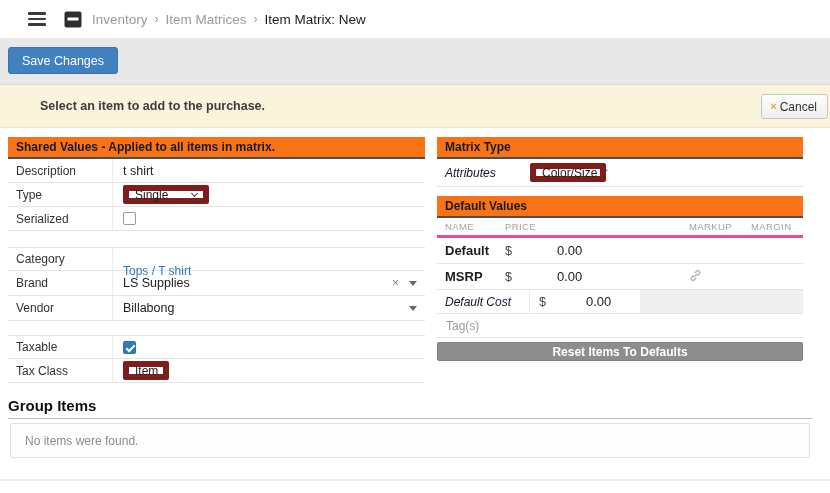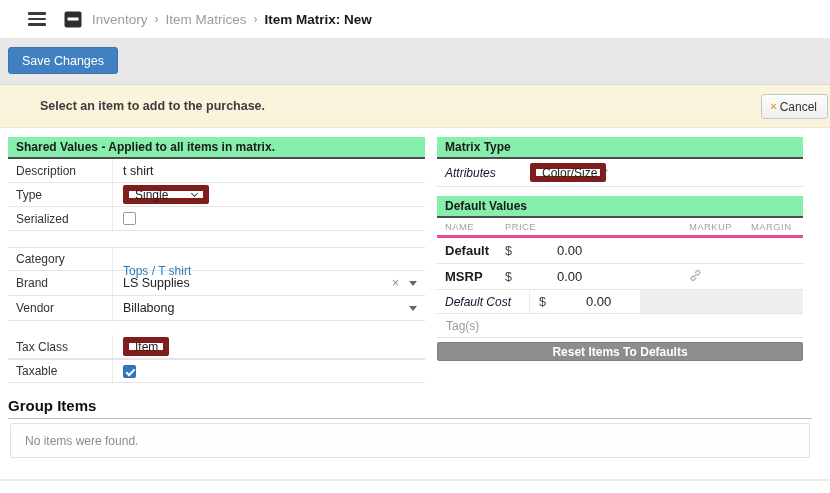--- a/index.html
+++ b/index.html
@@ -17,21 +17,21 @@
   .topbar {
     position: absolute; top: 0; left: 0; right: 0; height: 38px;
     background: #fff; display: flex; align-items: center;
   }
   .hamburger { margin-left: 28px; width: 18px; display: flex; flex-direction: column; gap: 3px; cursor: pointer; }
   .hamburger i { display: block; height: 2.6px; background: #3a3a3a; border-radius: 1px; }
   .inv-icon { margin-left: 18px; display: flex; align-items: center; }
   .breadcrumb { margin-left: 10px; font-size: 13.5px; display: flex; align-items: center; white-space: nowrap; }
   .crumb { color: #9b9b9b; }
   .crumb-sep { color: #9b9b9b; margin: 0 7px; font-size: 12px; }
-  .crumb-current { color: #1b1b1b; font-weight: bold; }
+  .crumb-current { color: #1b1b1b; font-weight: normal; }
 
   
   .toolbar {
     position: absolute; top: 38px; left: 0; right: 0; height: 47px;
     background: #e8e8e8; border-bottom: 1px solid #dadada;
   }
   .save-btn {
     position: absolute; left: 8px; top: 9px; height: 27px; padding: 8px 13px;
     background: #4181c1; border: 1px solid #3a74ae; border-radius: 3px;
     color: #fff; font-size: 12.5px; font-family: inherit;
@@ -54,21 +54,21 @@
     display: inline-flex; align-items: center; gap: 3px;
     font-size: 12px; color: #333; font-family: inherit; cursor: pointer;
   }
   .cancel-x { color: #e9a13b; font-weight: bold; font-size: 11px; line-height: 1; }
 
   
   .left-panel  { position: absolute; left: 8px;   top: 137px; width: 417px; }
   .right-panel { position: absolute; left: 437px; top: 137px; width: 366px; }
 
   .section-header {
-    height: 22px; background: #86efac; border-bottom: 2px solid #4d4d4d;
+    height: 22px; background: #f97316; border-bottom: 2px solid #4d4d4d;
     font-weight: bold; font-size: 12px; color: #1a1a1a;
     display: flex; align-items: center; padding-left: 8px;
   }
 
   .frow { display: flex; align-items: center; border-bottom: 1px solid #e4e4e4; height: 24px; }
   .frow.tall { height: 25px; }
   .frow.bt { border-top: 1px solid #e4e4e4; }
   .flabel {
     flex: 0 0 105px; align-self: stretch; display: flex; align-items: center;
     padding-left: 8px; border-right: 1px solid #ececec; font-size: 12px; color: #333;
@@ -238,34 +238,34 @@
     <div class="fvalue">
       <span>Billabong</span>
       <span class="combo-tools">
         <span class="caret-down"></span>
       </span>
     </div>
   </div>
 
   <div class="row-gap" style="height:14px"></div>
 
+  <div class="frow bt">
+    <div class="flabel">Taxable</div>
+    <div class="fvalue">
+      <span class="cb checked"></span>
+    </div>
+  </div>
+
   <div class="frow">
     <div class="flabel">Tax Class</div>
     <div class="fvalue">
       <span class="select" style="width:46px">
         <span>Item</span>
         <span class="chev"></span>
       </span>
-    </div>
-  </div>
-
-  <div class="frow bt">
-    <div class="flabel">Taxable</div>
-    <div class="fvalue">
-      <span class="cb checked"></span>
     </div>
   </div>
 </div>
 
 <div class="right-panel">
   <div class="section-header">Matrix Type</div>
 
   <div class="rrow attr-row">
     <div class="rlabel">Attributes</div>
     <div style="flex:1; display:flex; align-items:center;">

